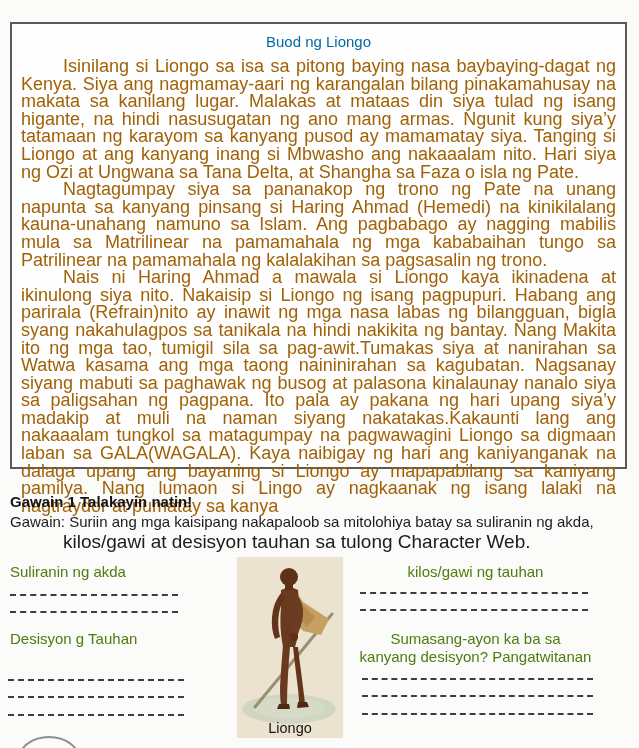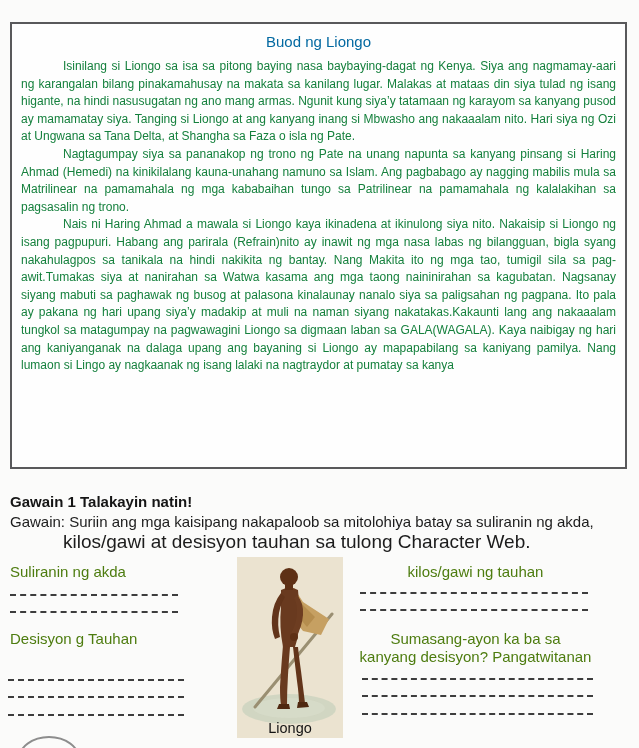--- a/index.html
+++ b/index.html
@@ -18,25 +18,25 @@
     background:#fefefe;
     padding:9px 9px 0 9px;
   }
   .box-title {
     text-align:center;
     font-size:15px;
     margin-bottom:8px;
     color:#0369a1;
   }
   .para {
-    font-size:12px;
+    font-size:18px;
     line-height:17.6px;
     text-align:justify;
     text-indent:42px;
-    color:#15803d;
+    color:#a16207;
   }
   .source-url {
     position:absolute; right:14px; bottom:12px;
     font-size:13px; color:#2a2a2a;
   }
   .gawain-heading {
     position:absolute; left:10px; top:493px;
     font-size:15px; font-weight:bold; color:#151515;
   }
   .panuto-line1 { position:absolute; left:10px; top:513px; font-size:15px; }

